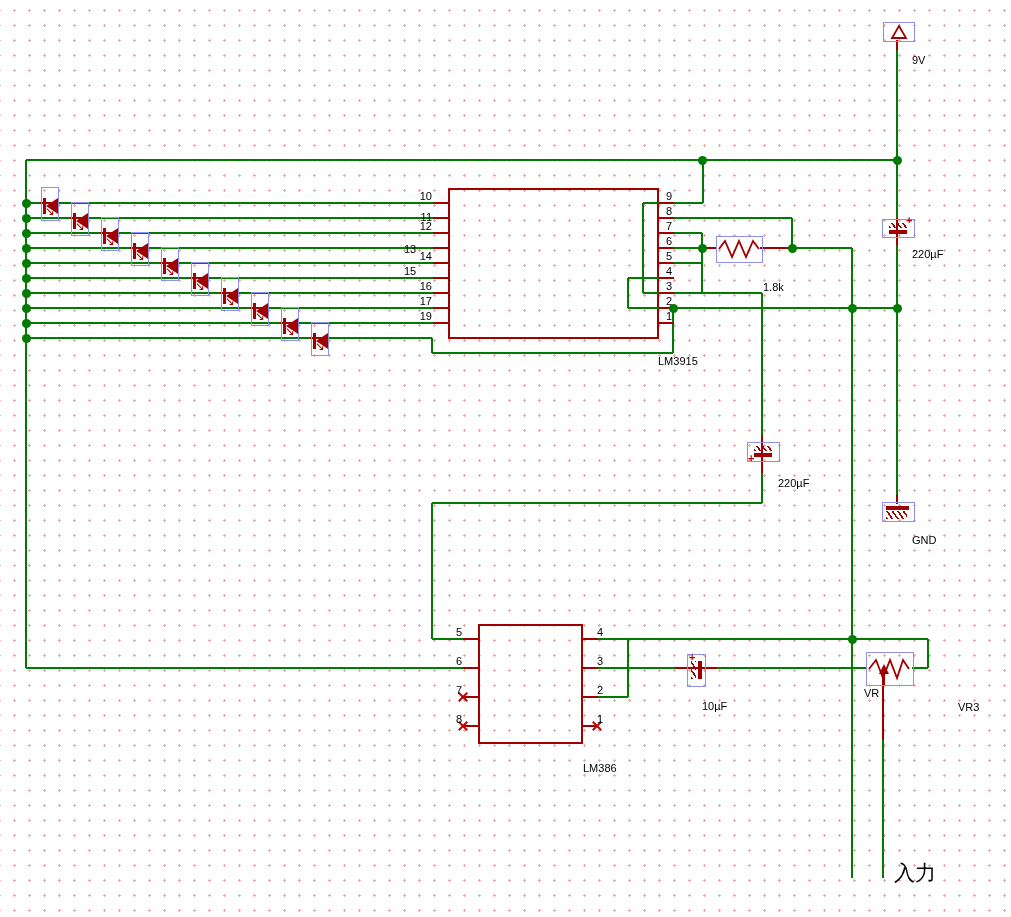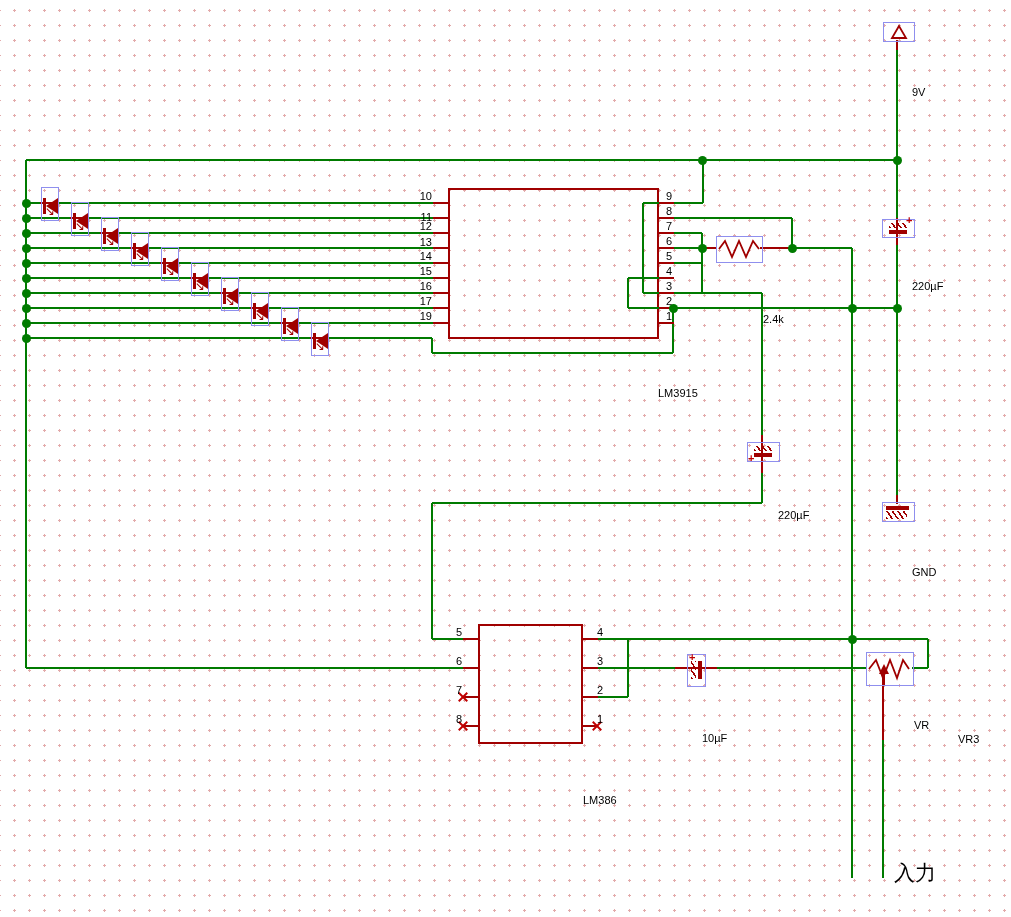--- a/index.html
+++ b/index.html
@@ -8,21 +8,21 @@
     background-image:radial-gradient(circle,#e3aaaa 1px,rgba(255,255,255,0) 1.4px);
     background-size:15px 15px;background-position:7px 3px;
     font-family:"Liberation Sans","DejaVu Sans",sans-serif;
   }
   .wire{position:absolute;z-index:2;}
   .wh{height:2px;} .wv{width:2px;}
   .cg{background:#007b00;} .cr{background:#a00000;}
   .dot{position:absolute;width:9px;height:9px;border-radius:50%;background:#007b00;z-index:3;}
   .bluebox{position:absolute;border:1px solid #8f8fee;z-index:4;background:transparent;}
   .icbox{position:absolute;border:2px solid #a00000;z-index:1;background:transparent;}
-  .lbl{position:absolute;font-size:11px;color:#000;z-index:6;white-space:nowrap;line-height:13px;margin-top:32px;}
+  .lbl{position:absolute;font-size:11px;color:#000;z-index:6;white-space:nowrap;line-height:13px;}
   .lbl-big{position:absolute;font-size:21px;color:#000;z-index:6;white-space:nowrap;font-weight:500;}
   .pinnum{position:absolute;font-size:11px;color:#000;z-index:6;line-height:12px;}
   .led{position:absolute;width:16px;height:32px;border:1px solid #8f8fee;z-index:4;}
   .led .bar{position:absolute;left:1px;top:10px;width:3px;height:16px;background:#a00000;}
   .led .tri{position:absolute;left:4px;top:10px;width:0;height:0;
     border-top:8px solid transparent;border-bottom:8px solid transparent;border-right:12px solid #a00000;}
   .led .arr{position:absolute;left:3px;top:17px;color:#a00000;font-size:12px;line-height:12px;}
   .xm{position:absolute;width:12px;height:12px;z-index:5;}
   .xm i{position:absolute;left:5px;top:0;width:2px;height:12px;background:#c00000;}
   .xm i.a{transform:rotate(45deg);} .xm i.b{transform:rotate(-45deg);}
@@ -194,23 +194,23 @@
       </div>
       <div class="led" style="left: 311px; top: 322px;">
         <div class="bar"></div>
         <div class="tri"></div>
         <span class="arr">↘</span>
       </div>
       <div class="icbox" style="left: 448px; top: 188px; width: 207px; height: 147px;"></div>
       <div class="pinnum" style="left: 404px; top: 190px; width: 28px; text-align: right;">10</div>
       <div class="pinnum" style="left: 404px; top: 211px; width: 28px; text-align: right;">11</div>
       <div class="pinnum" style="left: 404px; top: 220px; width: 28px; text-align: right;">12</div>
-      <div class="pinnum" style="left: 404px; top: 236px; width: 28px; text-align: right;">13</div>
+      <div class="pinnum" style="left: 404px; top: 243px; width: 28px; ">13</div>
       <div class="pinnum" style="left: 404px; top: 250px; width: 28px; text-align: right;">14</div>
-      <div class="pinnum" style="left: 404px; top: 265px; width: 28px; text-align: right;">15</div>
+      <div class="pinnum" style="left: 404px; top: 265px; width: 28px; text-align: left;">15</div>
       <div class="pinnum" style="left: 404px; top: 280px; width: 28px; text-align: right;">16</div>
       <div class="pinnum" style="left: 404px; top: 295px; width: 28px; text-align: right;">17</div>
       <div class="pinnum" style="left: 404px; top: 310px; width: 28px; text-align: right;">19</div>
       <div class="pinnum" style="left: 666px; top: 190px;">9</div>
       <div class="pinnum" style="left: 666px; top: 205px;">8</div>
       <div class="pinnum" style="left: 666px; top: 220px;">7</div>
       <div class="pinnum" style="left: 666px; top: 235px;">6</div>
       <div class="pinnum" style="left: 666px; top: 250px;">5</div>
       <div class="pinnum" style="left: 666px; top: 265px;">4</div>
       <div class="pinnum" style="left: 666px; top: 280px;">3</div>
@@ -259,21 +259,21 @@
     <div class="plate" style="left:3px;top:3px;width:23px;height:4px;"></div>
     <div class="hatch" style="left:3px;top:8px;width:21px;height:8px;"></div>
   </div>
   <div class="lbl" style="left:912px;top:534px;">GND</div>
 
   <div class="bluebox" style="left:716px;top:236px;width:45px;height:25px;">
     <svg width="45" height="25">
       <polyline points="2,12 8,4 15,20 22,4 29,20 36,4 42,12" fill="none" stroke="#a00000" stroke-width="1.8"></polyline>
     </svg>
   </div>
-  <div class="lbl" style="left:763px;top:281px;">2.4k</div>
+  <div class="lbl" style="left:763px;top:281px;">1.8k</div>
 
   <div class="bluebox" style="left:747px;top:442px;width:31px;height:18px;">
     <div class="hatch" style="left:6px;top:3px;width:18px;height:5px;"></div>
     <div class="plate" style="left:6px;top:10px;width:18px;height:4px;"></div>
     <div class="plus" style="left:0px;top:10px;">+</div>
   </div>
   <div class="lbl" style="left:778px;top:477px;">220µF</div>
 
   <div class="bluebox" style="left:687px;top:654px;width:17px;height:31px;">
     <div class="hatch" style="left:3px;top:6px;width:5px;height:18px;"></div>
@@ -282,18 +282,18 @@
   </div>
   <div class="lbl" style="left:702px;top:700px;">10µF</div>
 
   <div class="bluebox" style="left:866px;top:652px;width:46px;height:32px;">
     <svg width="46" height="32">
       <polyline points="2,16 9,7 16,25 23,7 30,25 36,7 42,16" fill="none" stroke="#a00000" stroke-width="1.8"></polyline>
       <polygon points="17,11 12,21 22,21" fill="#a00000"></polygon>
       <line x1="17" y1="21" x2="17" y2="32" stroke="#a00000" stroke-width="2"></line>
     </svg>
   </div>
-  <div class="lbl" style="left:914px;top:687px;">VR</div>
+  <div class="lbl" style="left:864px;top:687px;">VR</div>
   <div class="lbl" style="left:958px;top:701px;">VR3</div>
 
   <div class="lbl-big" style="left:894px;top:859px;">入力</div>
 
 </div>
 
 </body></html>

